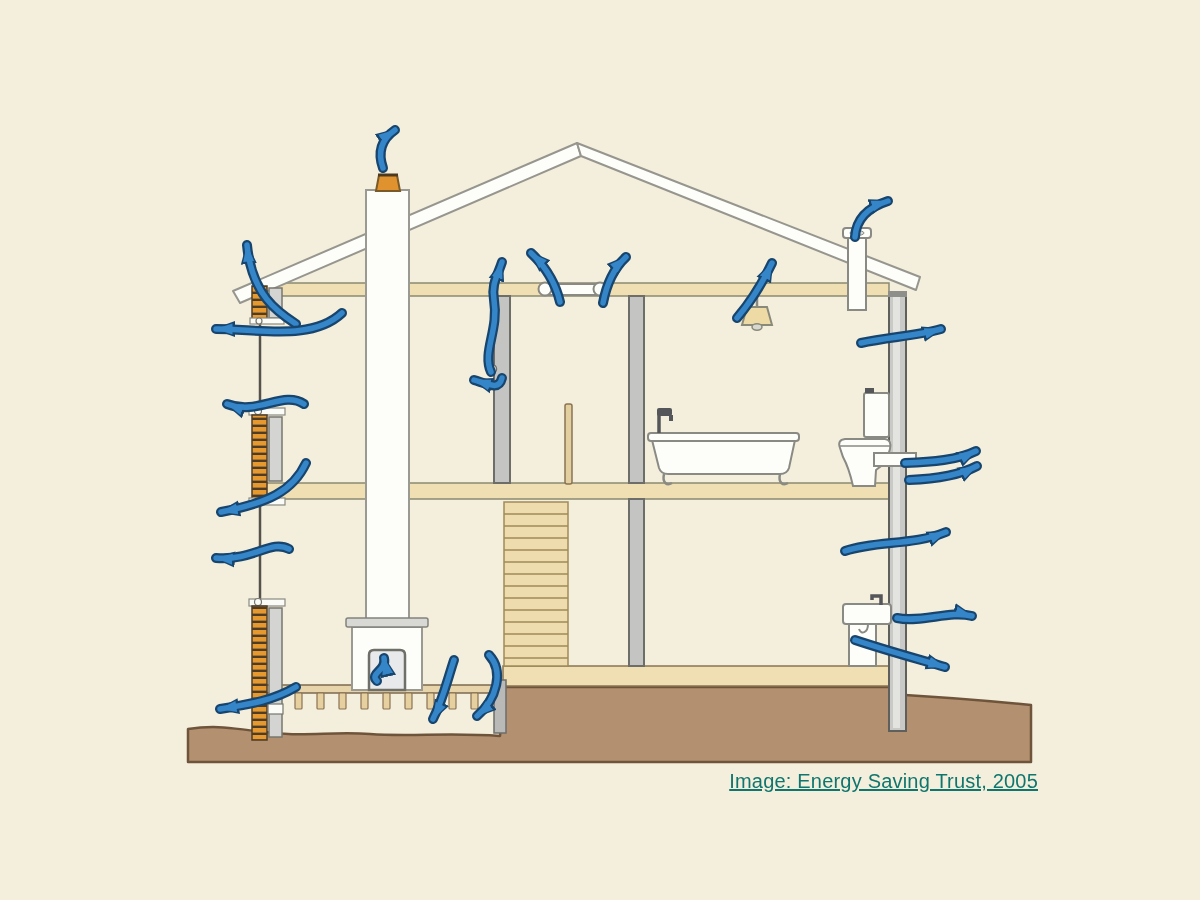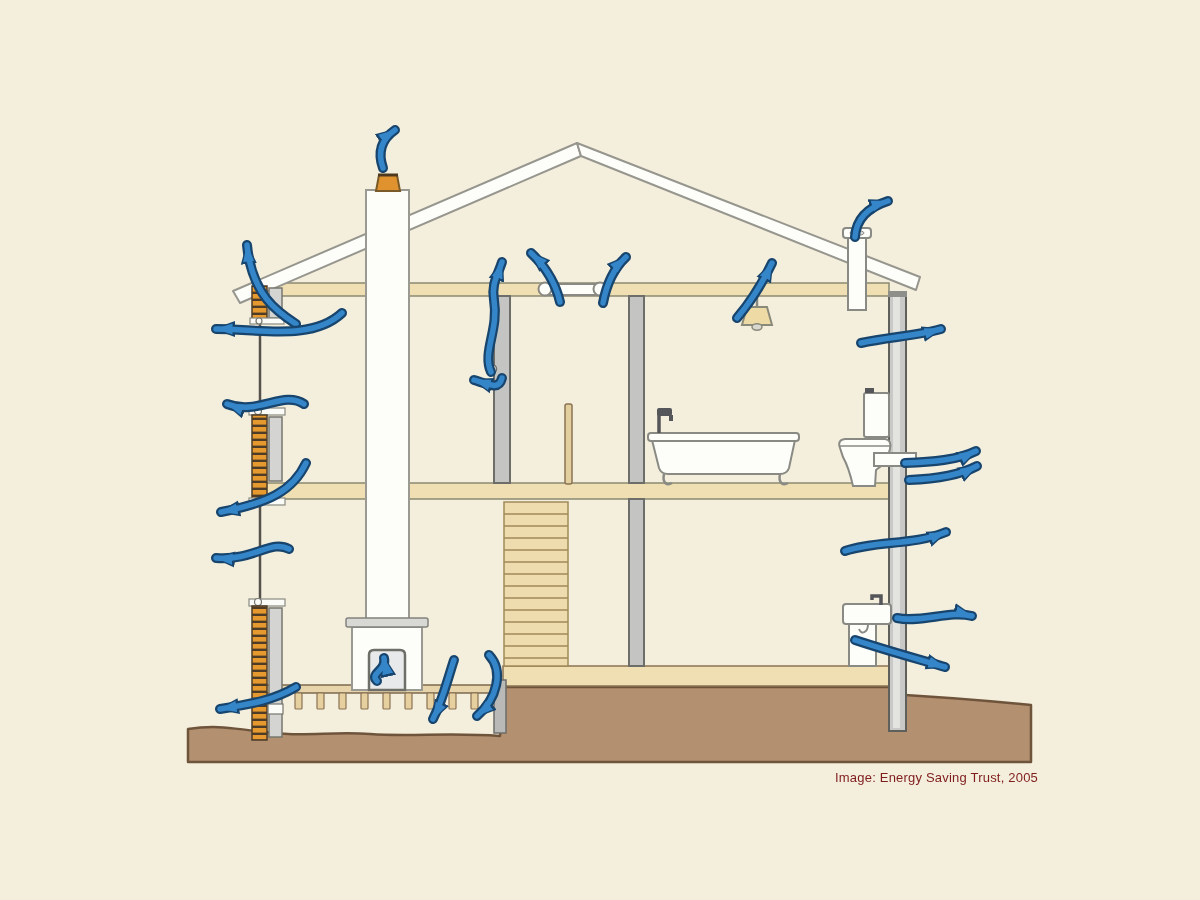--- a/index.html
+++ b/index.html
@@ -1,19 +1,19 @@
 <!DOCTYPE html>
 <html><head>
 <meta charset="utf-8">
 <style>
   html,body{margin:0;padding:0;background:#f4eedc;}
   .stage{position:relative;width:1200px;height:900px;background:#f4eedc;overflow:hidden;
          font-family:"Liberation Sans",sans-serif;}
   .caption{position:absolute;left:600px;top:770px;width:438px;text-align:right;
-           font-size:13px;color:#7f1d1d;letter-spacing:.2px;}
+           font-size:20px;color:#0f766e;letter-spacing:.2px;text-decoration:underline;}
   
   .ar{fill:none;stroke:#3585c9;stroke-width:5.5;stroke-linecap:round;marker-end:url(#ah-blue);}
   .aru{fill:none;stroke:#17456e;stroke-width:10;stroke-linecap:round;marker-end:url(#ah-dark);}
 </style>
 </head>
 <body>
 
 <div class="stage">
 
 <svg width="1200" height="900" viewBox="0 0 1200 900">

